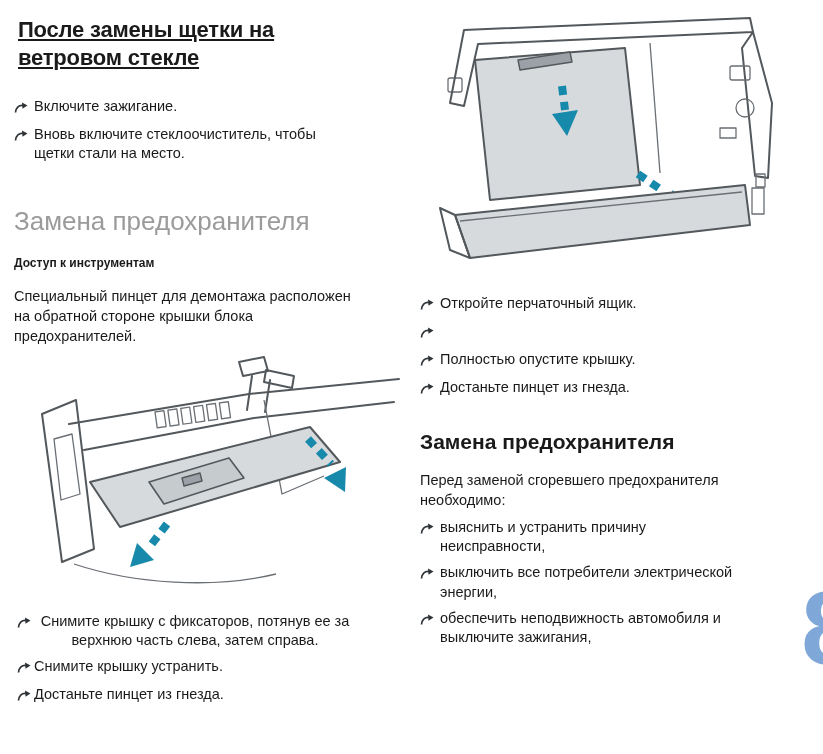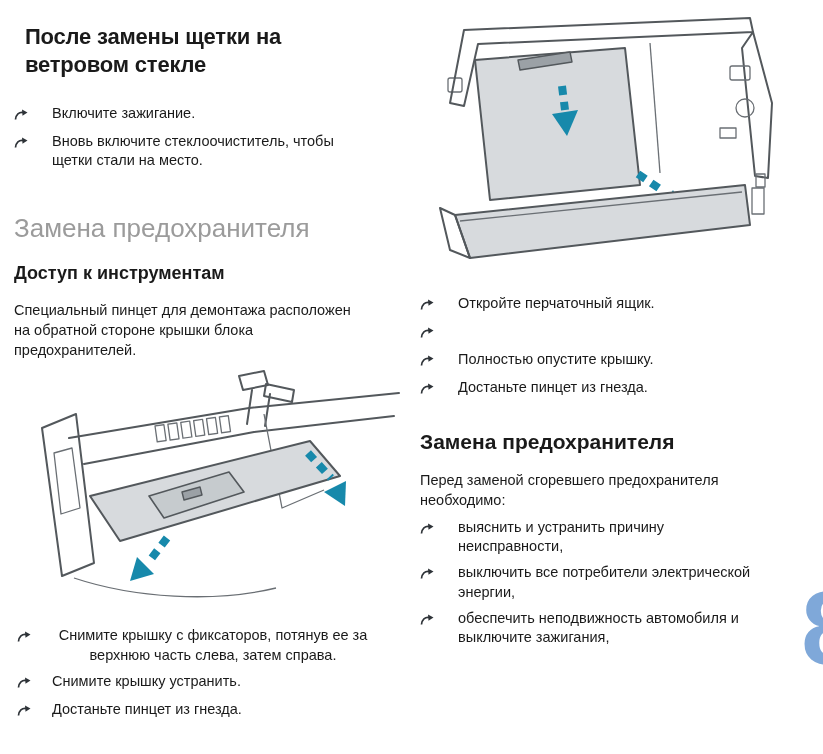--- a/index.html
+++ b/index.html
@@ -5,36 +5,36 @@
   * { box-sizing: border-box; }
   html,body { margin:0; padding:0; background:#ffffff; }
   body { font-family:"Liberation Sans", sans-serif; color:#1a1a1a; }
   .page {
     position:relative; width:823px; height:754px; background:#ffffff; overflow:hidden;
   }
   .col-left  { position:absolute; left:14px;  top:12px; width:394px; }
   .col-right { position:absolute; left:420px; top:8px;  width:374px; }
 
   .h1 {
-    font-size:22px; font-weight:bold; line-height:1.25; margin:11px;
-    max-width:340px; letter-spacing:-0.2px;
+    font-size:22px; font-weight:bold; line-height:1.25; margin:4px;
+    max-width:340px; letter-spacing:-0.2px;text-decoration:underline;
   }
   .section-gray {
     font-size:26px; font-weight:normal; color:#9b9b9b; margin:44px 0 0 0; line-height:1.1;
   }
-  .h3 { font-size:18px; font-weight:bold; margin:20px 0 0 0; line-height:1.2; }
+  .h3 { font-size:12px; font-weight:bold; margin:20px 0 0 0; line-height:1.2; }
   .h3-right { font-size:21px; font-weight:bold; margin:30px 0 0 0; line-height:1.2; }
 
   .para { font-size:14.5px; line-height:1.38; margin:16px 0 0 0; max-width:345px; }
 
   .steps { list-style:none; margin:0; padding:0; }
   .steps.mt-lg { margin-top:26px; }
   .steps.mt-md { margin-top:14px;text-align:center; }
   .steps.mt-sm { margin-top:8px; }
-  .step { display:flex; align-items:flex-start; margin:0 0 7px 0;gap:18px; }
+  .step { display:flex; align-items:flex-start; margin:0 0 7px 0; }
   .bullet { flex:0 0 20px; margin-top:3px; }
   .step-text { font-size:14.5px; line-height:1.32; }
   .col-left  .step-text { max-width:322px; }
   .col-right .step-text { max-width:336px; }
 
   .illustration { display:block; margin-top:8px; }
 
   .page-number {
     position:absolute; right:-36px; top:576px;
     font-size:104px; font-weight:bold; color:#7fa8d9; line-height:1;

